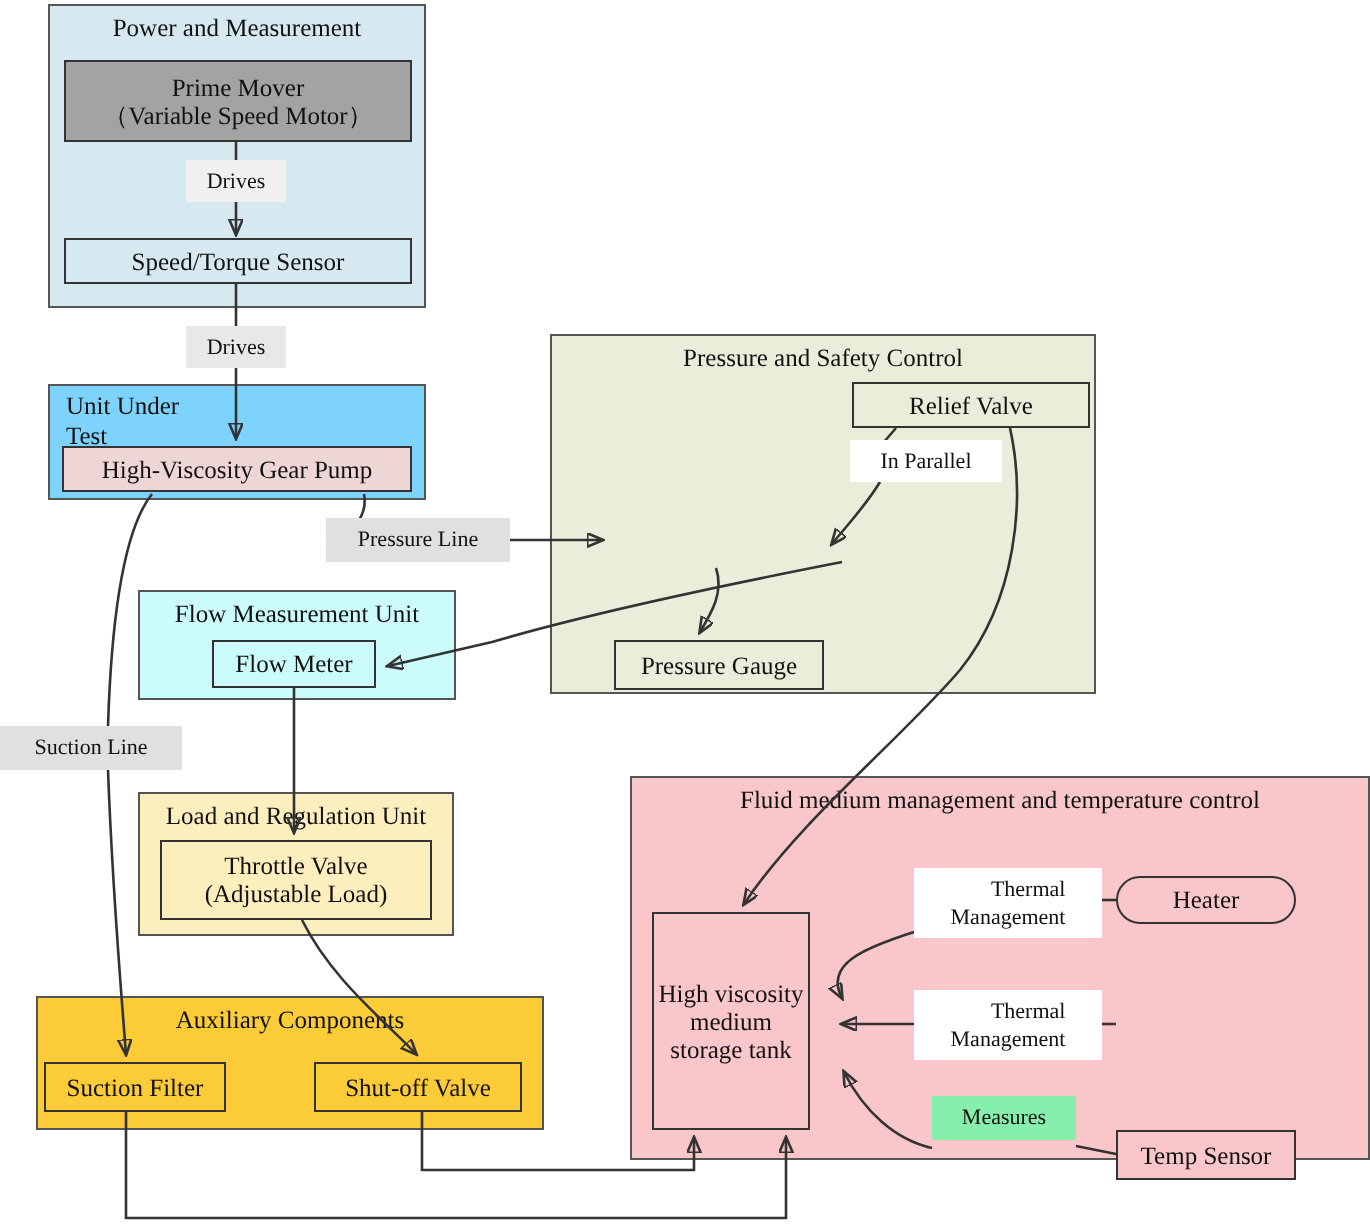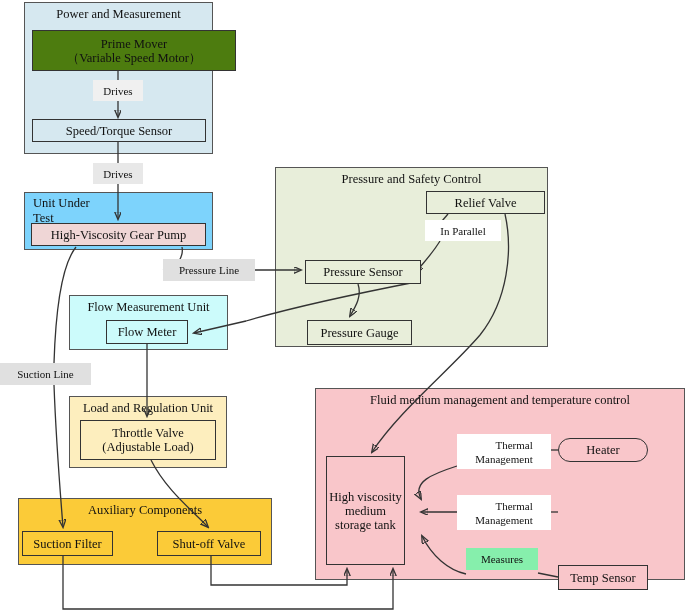--- a/index.html
+++ b/index.html
@@ -99,30 +99,29 @@
     <line x1="558" y1="450" x2="551" y2="450"></line>
     <path d="M457,466 C432,474 412,482 421,499" marker-end="url(#ah)"></path>
 
     <line x1="558" y1="512" x2="551" y2="512"></line>
     <line x1="457" y1="512" x2="421" y2="512" marker-end="url(#ah)"></line>
 
     <line x1="558" y1="577" x2="538" y2="573"></line>
     <path d="M466,574 C448,570 432,556 422,536" marker-end="url(#ah)"></path>
   </svg>
 
-  <div class="node" id="n-prime" style="white-space: pre-line; left: 32px; top: 30px; width: 204px; height: 41px; background: #4d7c0f;">Prime Mover
+  <div class="node" id="n-prime" style="white-space: pre-line; left: 32px; top: 30px; width: 174px; height: 41px; background: #a3a3a3;">Prime Mover
 （Variable Speed Motor）</div>
 
   <div class="node" id="n-speed" style="left: 32px; top: 119px; width: 174px; height: 23px; background: rgb(214, 232, 240);">Speed/Torque Sensor</div>
 
   <div class="node" id="n-pump" style="left: 31px; top: 223px; width: 175px; height: 23px; background: rgb(239, 214, 214);">High-Viscosity Gear Pump</div>
 
   <div class="node" id="n-relief" style="left: 426px; top: 191px; width: 119px; height: 23px; background: rgb(232, 238, 218);">Relief Valve</div>
 
-  <div class="node" id="n-psensor" style="left: 305px; top: 260px; width: 116px; height: 24px; background: rgb(232, 238, 218);">Pressure Sensor</div>
 
   <div class="node" id="n-pgauge" style="left: 307px; top: 320px; width: 105px; height: 25px; background: rgb(232, 238, 218);">Pressure Gauge</div>
 
   <div class="node" id="n-flow" style="left: 106px; top: 320px; width: 82px; height: 24px; background: rgb(204, 251, 251);">Flow Meter</div>
 
   <div class="node" id="n-throttle" style="white-space: pre-line; left: 80px; top: 420px; width: 136px; height: 40px; background: rgb(253, 238, 190);">Throttle Valve
 (Adjustable Load)</div>
 
   <div class="node" id="n-sfilter" style="left: 22px; top: 531px; width: 91px; height: 25px; background: rgb(251, 203, 56);">Suction Filter</div>
 

